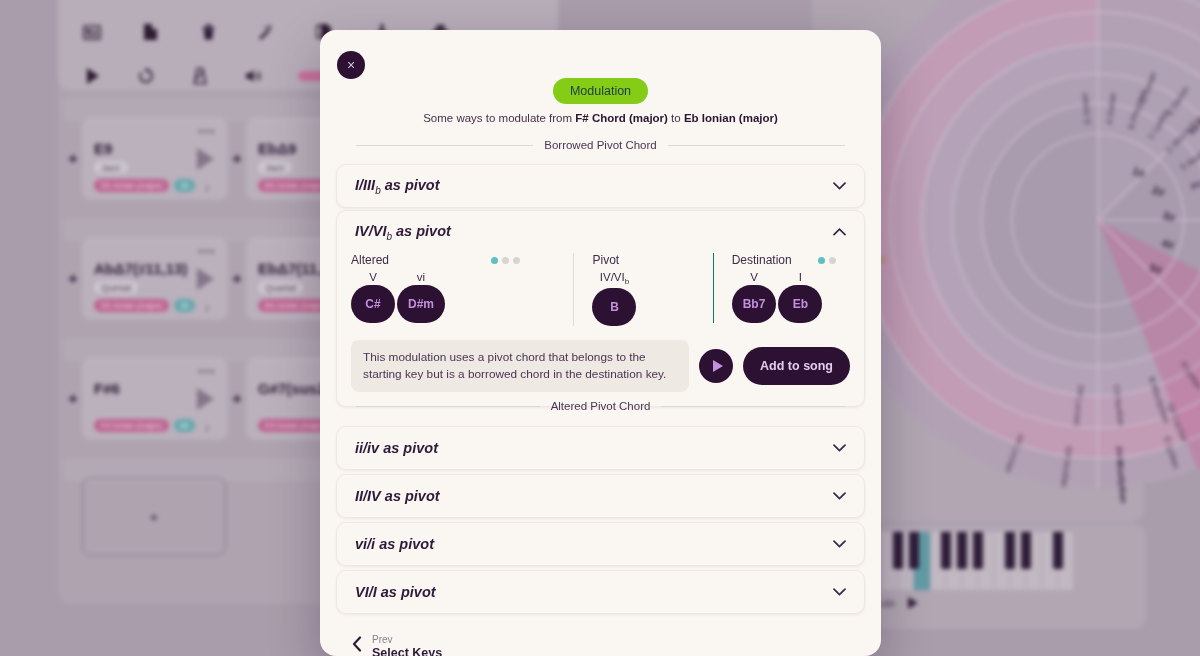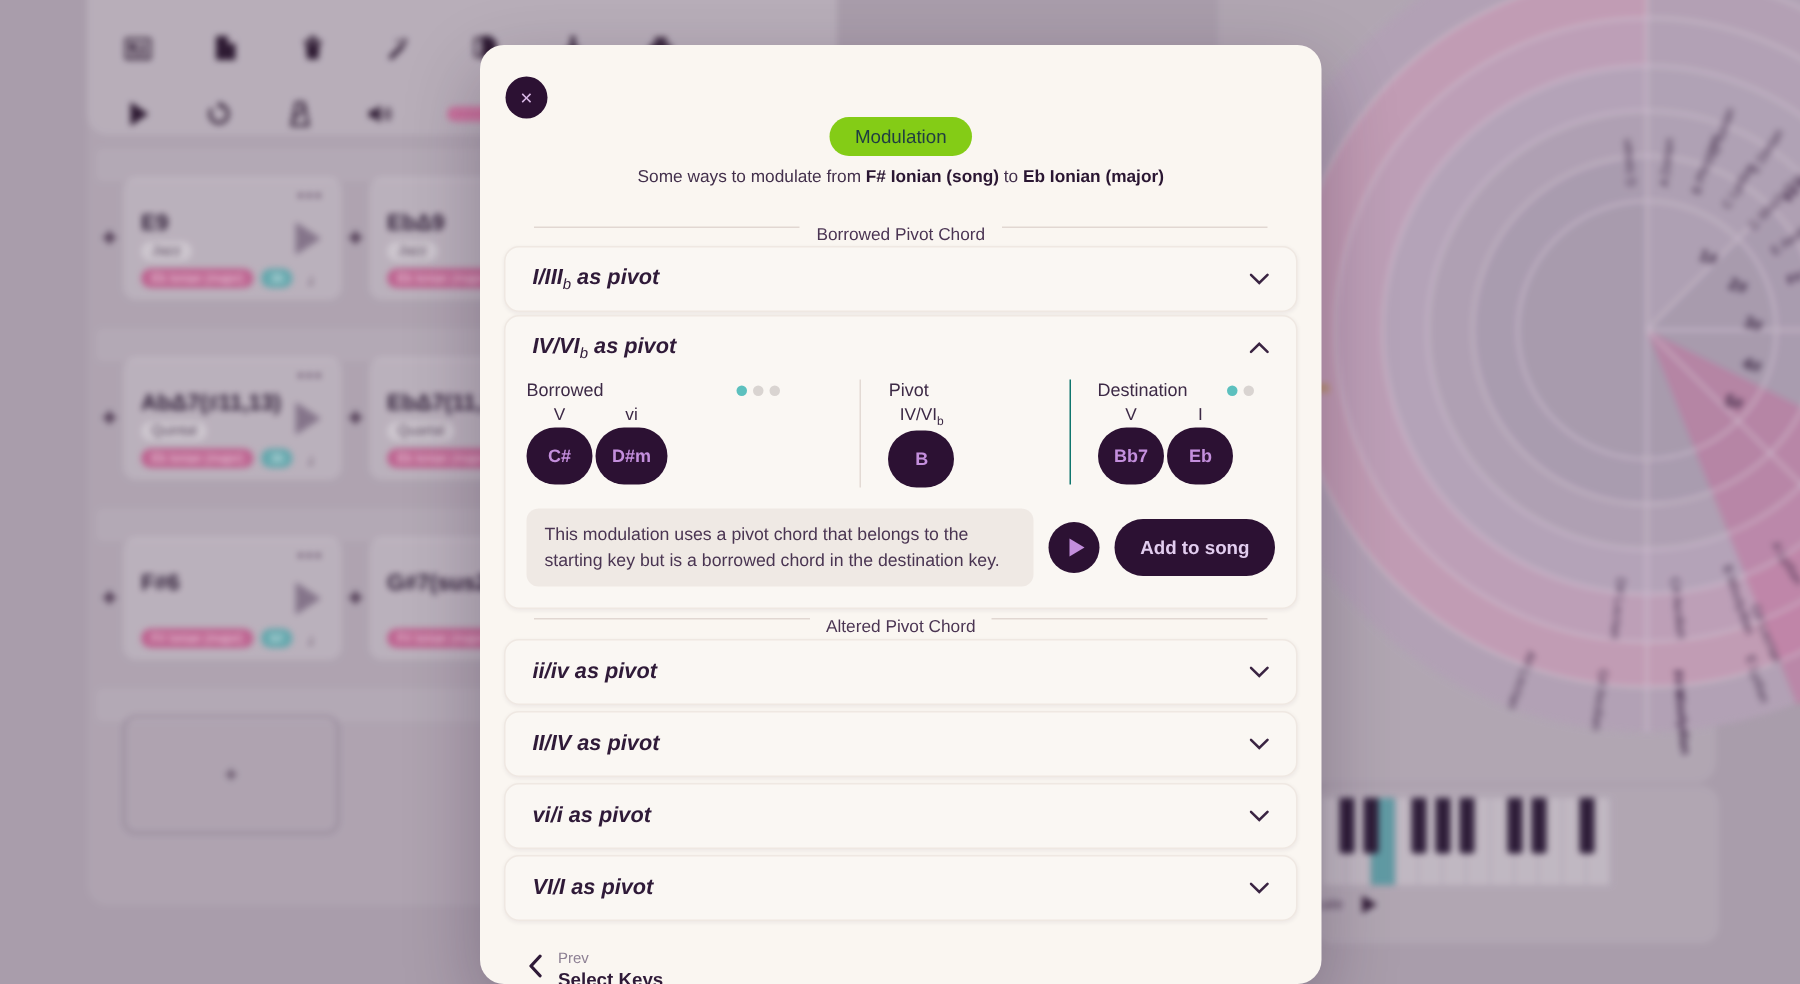--- a/index.html
+++ b/index.html
@@ -175,22 +175,22 @@
     font-size: 12.5px;
   }
   .subtitle {
     position: absolute; left: 0; right: 0; top: 82px;
     text-align: center; font-size: 11.5px; color: #43304c;
   }
   .subtitle b { color: #2a1632; }
 
   .sect-div {
     position: absolute; left: 36px; width: 489px;
-    display: flex; gap: 11px;
-    font-size: 11.5px; color: #4b3553; margin-top: 12px;
+    display: flex; align-items: center; gap: 11px;
+    font-size: 11.5px; color: #4b3553;
   }
   .sect-div::before, .sect-div::after {
     content: ""; flex: 1; height: 1px; background: #e1d7d2;
   }
   .sect-borrowed { top: 109px; }
   .sect-altered { top: 370px; }
 
   .acc {
     position: absolute; left: 336px; width: 529px;
     background: #faf7f3;
@@ -529,21 +529,21 @@
 
   <div class="modal">
 
     <button class="close-btn">×</button>
 
     <div class="badge-wrap">
       <span class="badge">Modulation</span>
     </div>
 
     <div class="subtitle">
-      <span>Some ways to modulate from </span><b>F# Ionian (song)</b><span> to </span><b>Eb Ionian (major)</b>
+      <span>Some ways to modulate from </span><b>F# Chord (major)</b><span> to </span><b>Eb Ionian (major)</b>
     </div>
 
     <div class="sect-div sect-borrowed">
       <span>Borrowed Pivot Chord</span>
     </div>
 
   </div>
 
   <div class="acc" style="top:164px">
     <div class="acc-head">
@@ -563,21 +563,21 @@
         <svg width="13" height="8" viewBox="0 0 13 8">
             <path d="M1 6.6L6.5 1.2 12 6.6" fill="none" stroke="#3a2442" stroke-width="1.7" stroke-linecap="round"></path>
           </svg>
       </span>
     </div>
     <div class="acc-body">
       <div class="groups">
 
         <div class="group g-start">
           <div class="grp-top">
-            <span class="grp-label">Borrowed</span>
+            <span class="grp-label">Altered</span>
             <span class="dots">
               <i class="dot on"></i>
               <i class="dot"></i>
               <i class="dot"></i>
             </span>
           </div>
           <div class="chords">
             <div class="chord-col">
               <span class="rn">V</span>
               <span class="bubble">C#</span>

